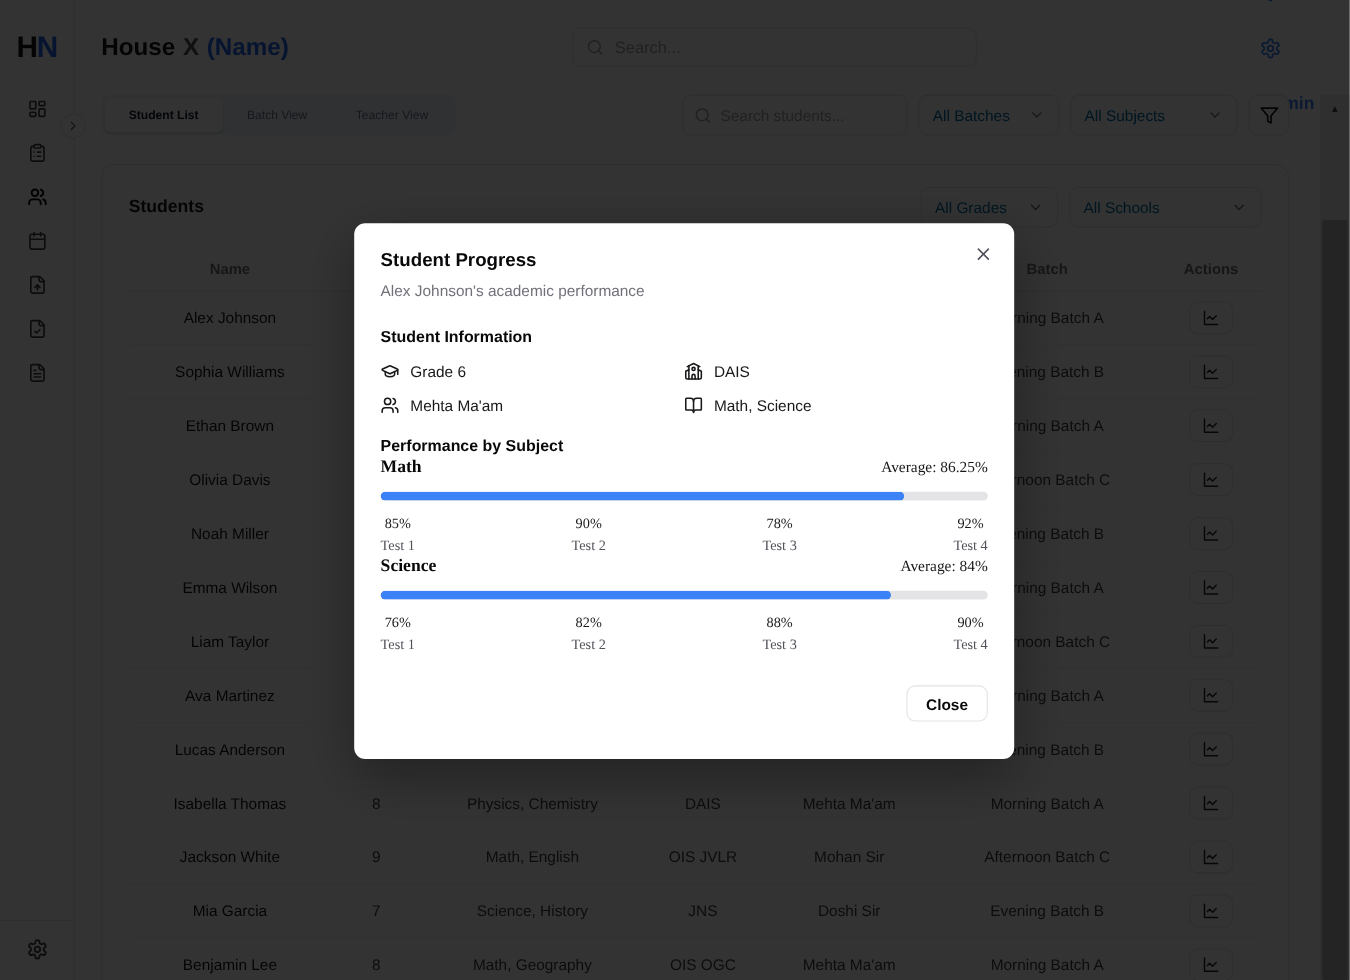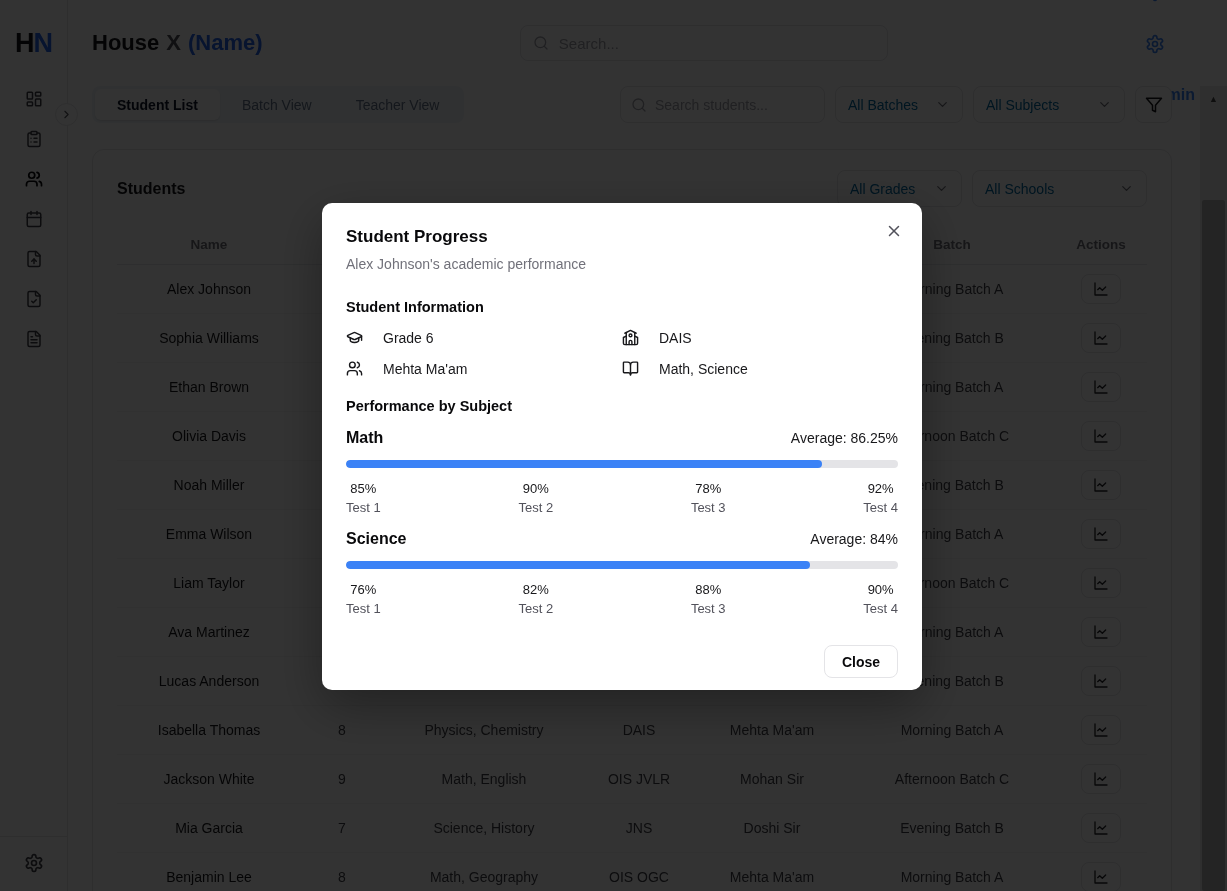--- a/index.html
+++ b/index.html
@@ -29,21 +29,21 @@
   .header-search { width:368px; height:36px; border:1px solid #e4e4e7; border-radius:8px; display:flex; align-items:center; gap:10px; padding:0 12px; margin:0 auto; background:#fff; color:#a1a1aa; }
   .header-search input { border:none; outline:none; flex:1; font-size:15px; font-family:inherit; color:#18181b; background:transparent; }
   .header-search input::placeholder { color:#a1a1aa; }
   .header-right { display:flex; gap:32px; color:#3b82f6;flex-direction:column; }
   .admin-label { font-size:16px; font-weight:700; }
 
   
   .content { padding:0 55px 0 24px; flex:1; }
   .toolbar { display:flex; align-items:center; margin-bottom:26px; }
   .tabs { background:#f1f5f9; border-radius:8px; padding:3px; display:flex; height:37px; }
-  .tab { padding:0 22px; display:flex; align-items:center; font-size:14px; color:#64748b; border-radius:6px; white-space:nowrap;text-align:right; }
+  .tab { padding:0 22px; display:flex; align-items:center; font-size:11px; color:#64748b; border-radius:6px; white-space:nowrap;text-align:right; }
   .tab.active { background:#fff; color:#0f172a; font-weight:600; box-shadow:0 1px 2px rgba(0,0,0,.1); }
   .toolbar-search { width:205px; height:37px; border:1px solid #e4e4e7; border-radius:8px; display:flex; align-items:center; gap:8px; padding:0 10px; margin-left:auto; color:#a1a1aa; background:#fff; }
   .toolbar-search input { border:none; outline:none; flex:1; width:100%; font-size:14px; font-family:inherit; background:transparent; }
   .toolbar-search input::placeholder { color:#a1a1aa; }
   .select { height:37px; border:1px solid #e4e4e7; border-radius:8px; display:flex; align-items:center; justify-content:space-between; padding:0 12px; font-size:14px; color:#0369a1; background:#fff; margin-left:10px; }
   .select .chev { color:#71717a; }
   .sel-batches { width:128px; } .sel-teachers { width:152px; }
   .filter-btn { width:37px; height:37px; border:1px solid #e4e4e7; border-radius:8px; background:#fff; display:flex; align-items:center; justify-content:center; margin-left:10px; color:#18181b; }
 
   
@@ -67,24 +67,24 @@
 
   
   .overlay { position:fixed; inset:0; background:rgba(0,0,0,0.8); z-index:40; }
   .modal { position:fixed; left:322px; top:203px; width:600px; height:487px; background:#fff; border-radius:10px; padding:24px; z-index:50; box-shadow:0 16px 50px rgba(0,0,0,.35); }
   .modal-close { position:absolute; top:19px; right:19px; color:#52525b; background:none; border:none; cursor:pointer; }
   .modal-title { font-size:17px; font-weight:700; color:#09090b; }
   .modal-subtitle { font-size:14px; color:#71717a; margin-top:9px; }
   .info-heading, .perf-heading { font-size:14.5px; font-weight:700; color:#09090b; }
   .info-heading { margin-top:27px; }
   .info-grid { display:grid; grid-template-columns:1fr 1fr; row-gap:14px; margin-top:14px; }
-  .info-item { display:flex; align-items:center; gap:20px; font-size:14px; color:#18181b; }
+  .info-item { display:flex; align-items:center; gap:10px; font-size:14px; color:#18181b; }
   .info-item .ii { color:#18181b; }
   .perf-heading { margin-top:21px; }
-  .subject { margin-top:15px; }
+  .subject { margin-top:2px;font-family:Liberation Serif, serif; }
   .subject-head { display:flex; justify-content:space-between; align-items:baseline; }
   .subject-name { font-size:16px; font-weight:700; color:#09090b; }
   .subject-avg { font-size:14px; color:#18181b; }
   .bar { height:8px; border-radius:5px; background:#e4e4e7; margin-top:13px; overflow:hidden; }
   .bar-fill { height:100%; border-radius:5px; }
   .tests { display:flex; justify-content:space-between; margin-top:13px; }
   .test { text-align:center; font-size:13px; }
   .test .score { color:#18181b; }
   .test .tlabel { color:#52525b; margin-top:4px; }
   .modal-footer { display:flex; justify-content:flex-end; margin-top:29px; }

